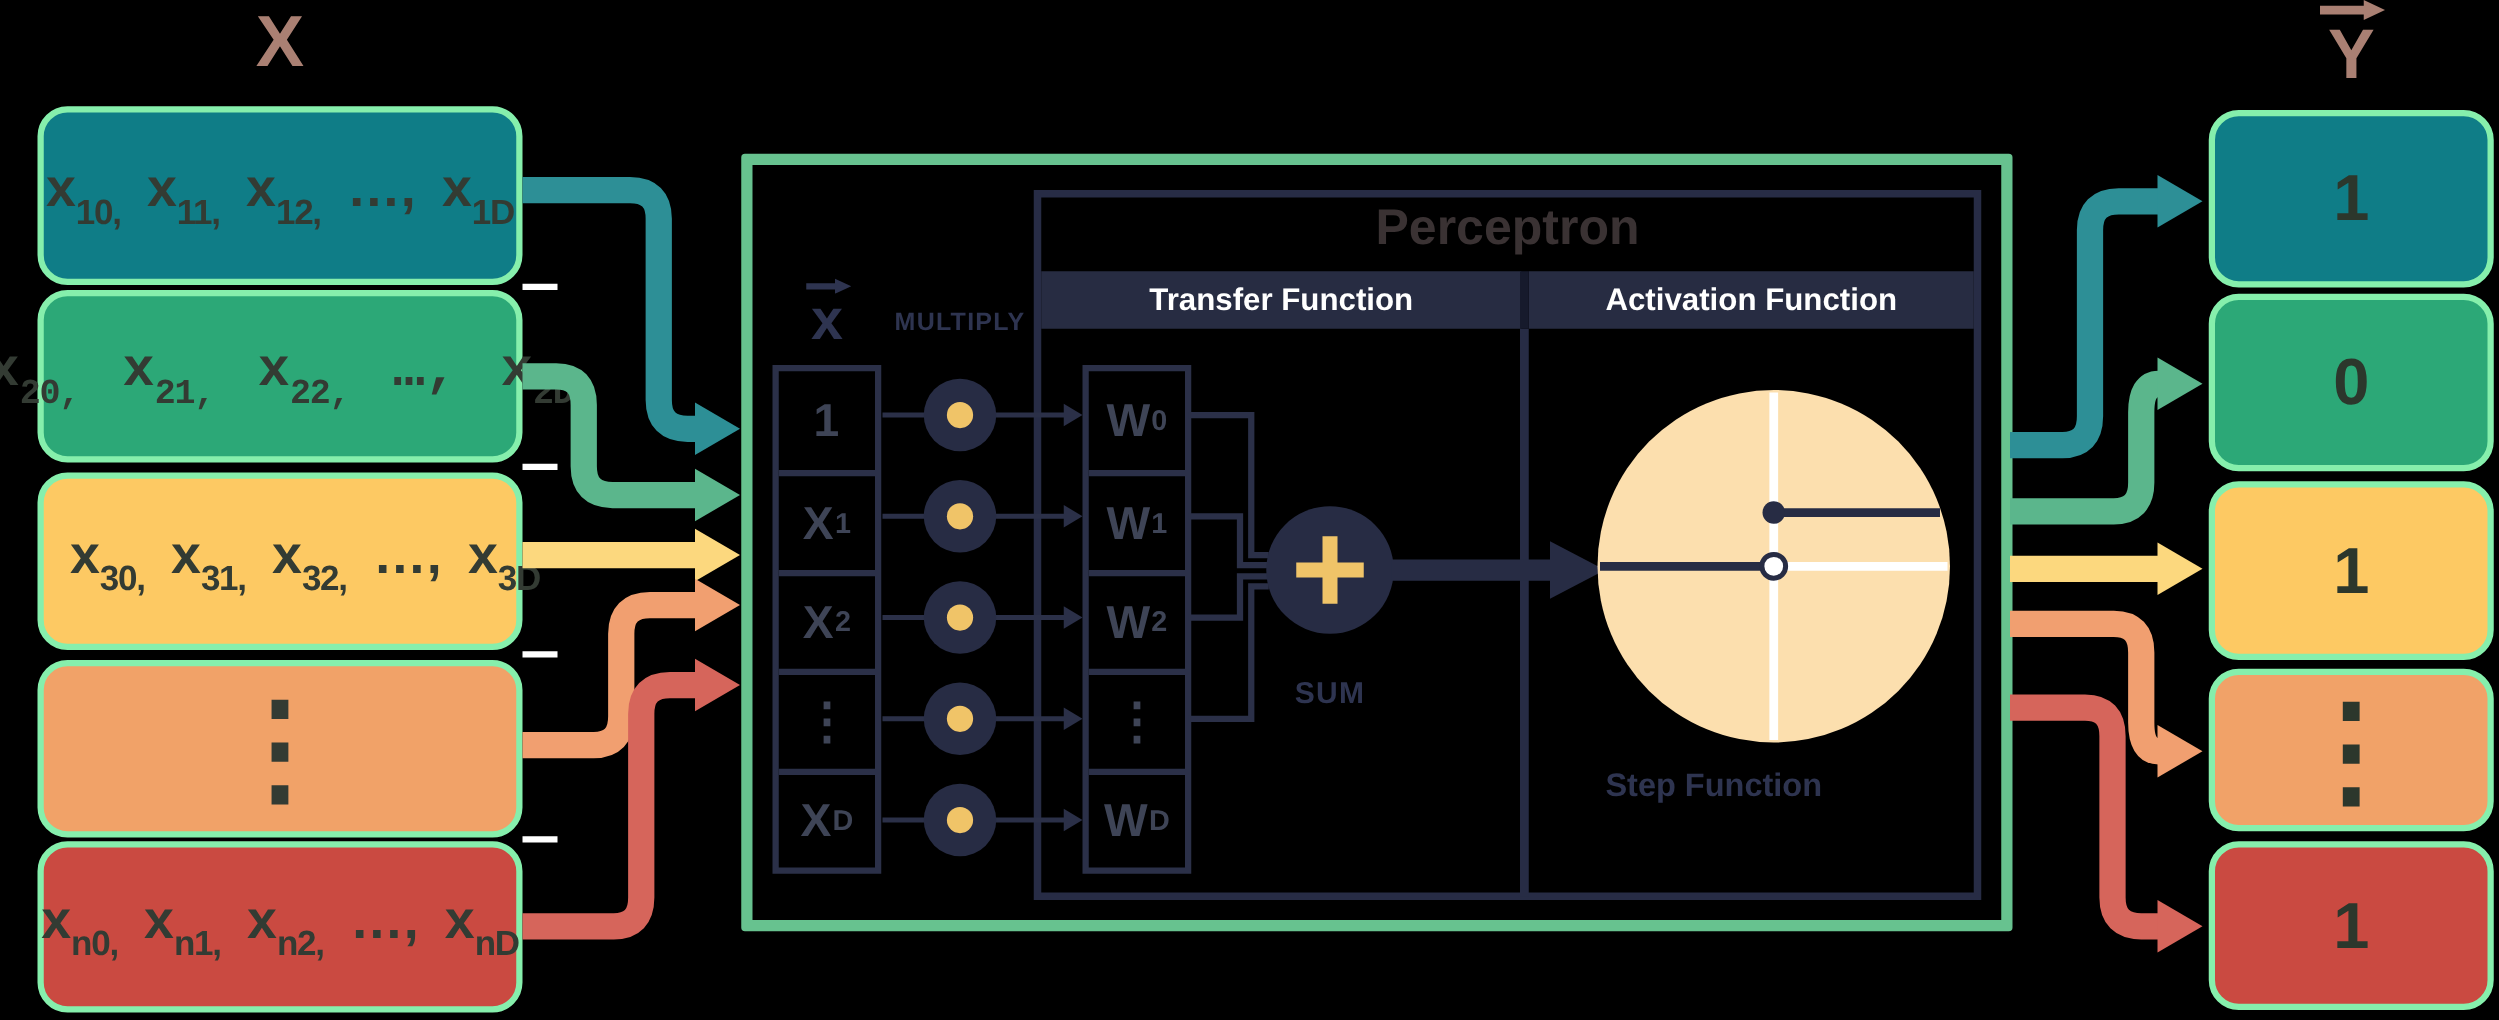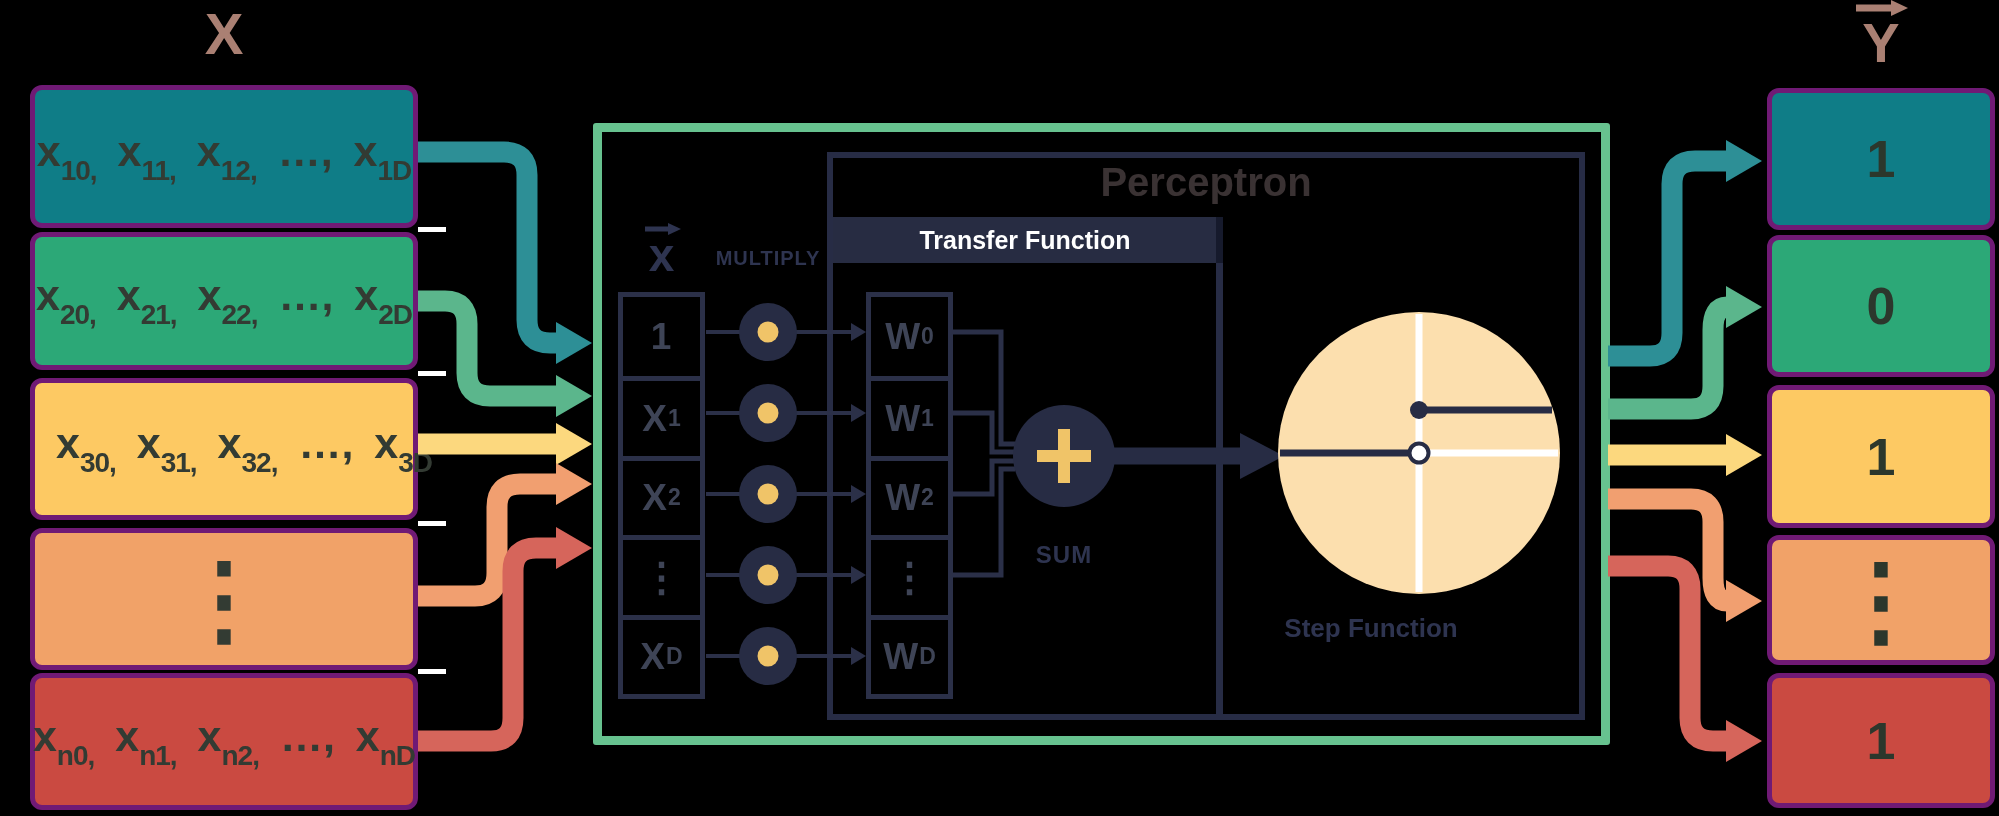--- a/index.html
+++ b/index.html
@@ -7,21 +7,21 @@
          font-family:"Liberation Sans",sans-serif;font-weight:700;}
   .abs{position:absolute;}
   svg.overlay{position:absolute;left:0;top:0;z-index:3;pointer-events:none;}
 
   
   .mat-title{left:30px;top:0px;width:388px;text-align:center;font-size:58px;color:#aa8073;z-index:2;}
   .out-title{left:1767px;top:0px;width:228px;display:flex;flex-direction:column;align-items:center;z-index:2;}
   .out-title .letter{font-size:56px;line-height:0.95;color:#aa8073;}
 
   
-  .io-box{left:30px;width:388px;border:5px solid #701a75;border-radius:12px;box-sizing:border-box;
+  .io-box{left:30px;width:388px;border:5px solid #86efac;border-radius:24px;box-sizing:border-box;
           display:flex;align-items:center;justify-content:center;z-index:2;text-align:right;}
   .io-box.right{left:1767px;width:228px;}
   .rowtxt{color:#333b33;font-size:43px;white-space:nowrap;}
   .seg{margin-right:9px;}
   .seg:last-child{margin-right:0;}
   .sub{font-size:28px;vertical-align:-14px;letter-spacing:-1px;}
   .outval{color:#2c372c;font-size:52px;}
   .vdots{color:#333b33;font-size:100px;line-height:0.9;}
   .vdots.out{color:#2c372c;}
   .gap-tick{background:#fff;height:5px;z-index:2;}
@@ -79,21 +79,21 @@
   <div class="abs io-box" style="top:85px;height:143px;background:#0f7d87;">
     <span class="rowtxt">
       <span class="seg"><span>x</span><span class="sub">10,</span></span>
       <span class="seg"><span>x</span><span class="sub">11,</span></span>
       <span class="seg"><span>x</span><span class="sub">12,</span></span>
       <span class="seg"><span>…,</span><span class="sub"></span></span>
       <span class="seg"><span>x</span><span class="sub">1D</span></span>
     </span>
   </div>
 
-  <div class="abs io-box" style="top:232px;height:138px;background:#2ca877;">
+  <div class="abs io-box" style="top:232px;height:138px;background:#2ca877;font-family:Liberation Mono, monospace;">
     <span class="rowtxt">
       <span class="seg"><span>x</span><span class="sub">20,</span></span>
       <span class="seg"><span>x</span><span class="sub">21,</span></span>
       <span class="seg"><span>x</span><span class="sub">22,</span></span>
       <span class="seg"><span>…,</span><span class="sub"></span></span>
       <span class="seg"><span>x</span><span class="sub">2D</span></span>
     </span>
   </div>
 
   <div class="abs io-box" style="top:378px;height:142px;background:#fdc963;padding-left:40px;">
@@ -125,20 +125,23 @@
   <div class="abs gap-tick" style="left:418px;top:521px;width:28px;"></div>
   <div class="abs gap-tick" style="left:418px;top:669px;width:28px;"></div>
 
   <div class="abs outer-frame"></div>
   <div class="abs inner-frame"></div>
   <div class="abs hdr-bar" style="left:833px;width:384px;">
     <span>Transfer Function</span>
   </div>
 
   <div class="abs p-title">Perceptron</div>
+  <div class="abs hdr-bar" style="left:1223px;width:356px;">
+    <span>Activation Function</span>
+  </div>
   <div class="abs divider-top"></div>
   <div class="abs divider"></div>
 
   <div class="abs vec-label">
     <svg width="40" height="13" viewBox="0 0 40 13">
       <line x1="3" y1="7" x2="28" y2="7" stroke="#2e3450" stroke-width="5"></line>
       <polygon points="26,1 39,7 26,13" fill="#2e3450"></polygon>
     </svg>
     <span class="letter">x</span>
   </div>

